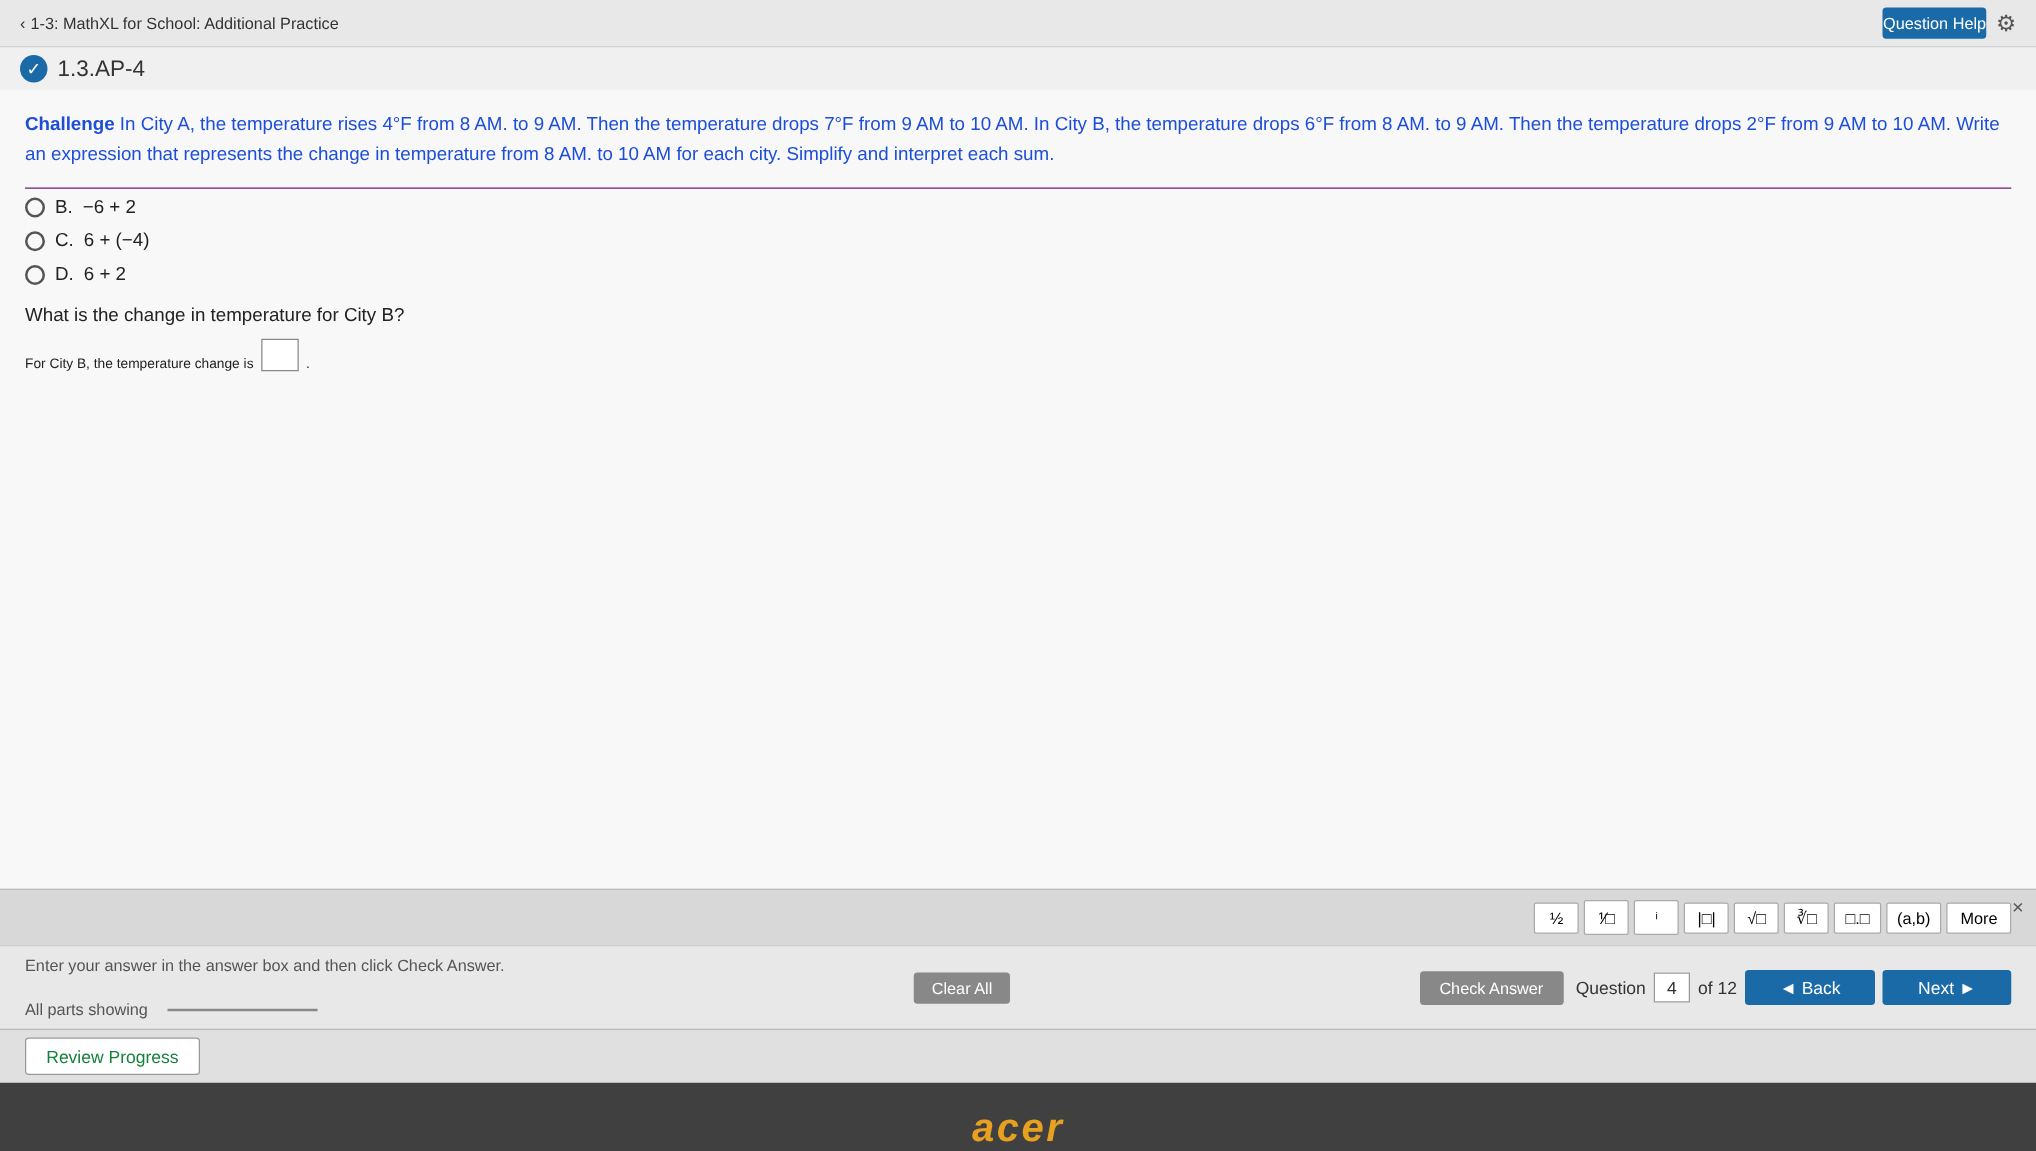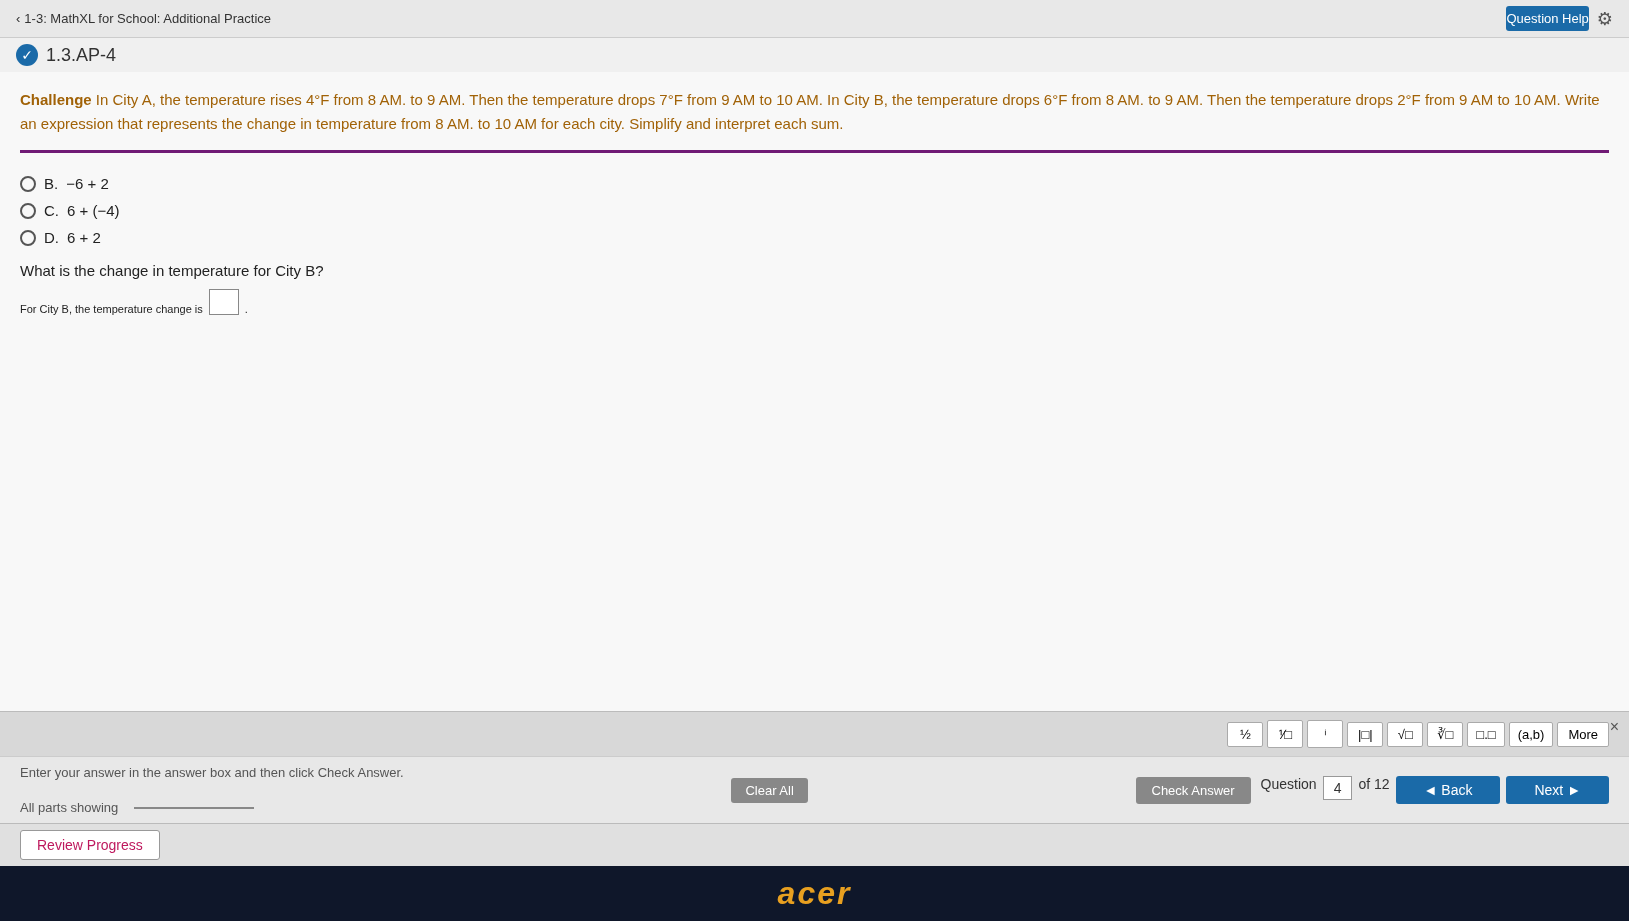--- a/index.html
+++ b/index.html
@@ -87,24 +87,24 @@
 
     .question-area {
       padding: 16px 20px;
       background: #f8f8f8;
       flex: 1;
       overflow-y: auto;
     }
 
     .challenge-text {
       font-size: 15px;
-      color: #a16207;
+      color: #1d4ed8;
       line-height: 1.6;
-      margin-bottom: 22px;
-      border-bottom: 3px solid #701a75;
+      margin-bottom: 6px;
+      border-bottom: 1px solid #701a75;
       padding-bottom: 14px;
     }
 
     .challenge-text strong {
       font-weight: bold;
     }
 
     .sub-question {
       font-size: 15px;
       color: #222;
@@ -240,21 +240,21 @@
     }
 
     .bottom-right {
       display: flex;
       align-items: center;
       gap: 10px;
     }
 
     .question-nav {
       display: flex;
-      align-items: flex-start;
+      align-items: center;
       gap: 6px;
       font-size: 14px;
       color: #333;
     }
 
     .question-num-box {
       border: 1px solid #999;
       background: white;
       padding: 3px 10px;
       font-size: 14px;
@@ -279,30 +279,30 @@
       display: flex;
       align-items: center;
       border-top: 1px solid #bbb;
     }
 
     .review-progress-btn {
       background: white;
       border: 1px solid #999;
       padding: 6px 16px;
       font-size: 14px;
-      color: #be185d;
+      color: #15803d;
       cursor: pointer;
       border-radius: 3px;
     }
 
     .taskbar {
-      background: #0f172a;
+      background: #404040;
       height: 55px;
       display: flex;
-      align-items: center;
+      align-items: flex-end;
       justify-content: center;
     }
 
     .acer-logo {
       color: #e8a020;
       font-size: 32px;
       font-weight: bold;
       font-style: italic;
       letter-spacing: 2px;
     }

